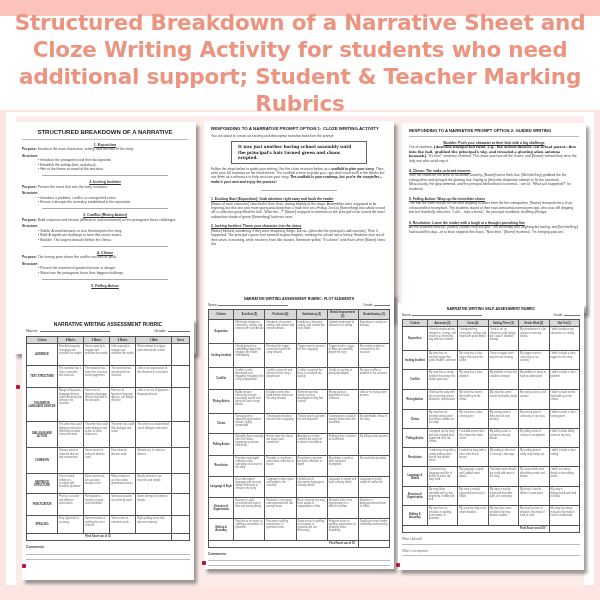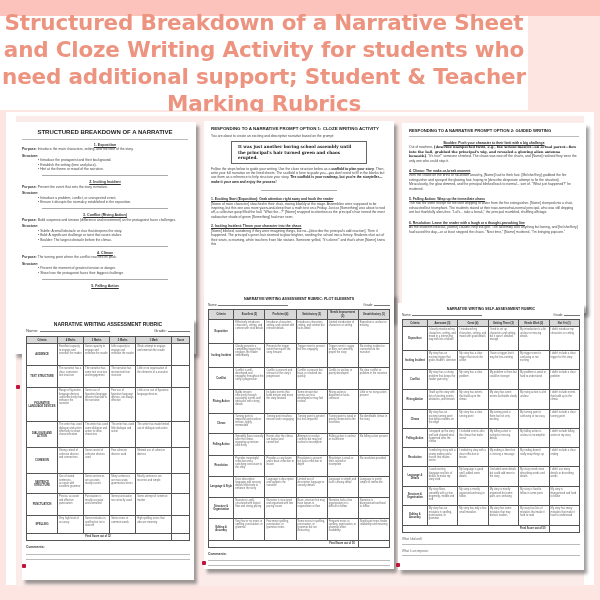--- a/index.html
+++ b/index.html
@@ -1,19 +1,19 @@
 <!DOCTYPE html>
 <html><head>
 <meta charset="utf-8">
 <style>
   * { box-sizing: border-box; margin: 0; padding: 0; }
   html, body { width: 600px; height: 600px; overflow: hidden; }
   body { background: #fde6e2; font-family: "Liberation Sans", sans-serif; position: relative; }
   .top-band { position: absolute; left: 0; top: 0; width: 600px; height: 16px; background: #fcc3bd; }
-  .title-area { position: absolute; left: 0; top: 16px; width: 528px; height: 94px; background: #ffffff; display: flex; align-items: center; justify-content: center; }
+  .title-area { position: absolute; left: 0; top: 16px; width: 600px; height: 94px; background: #ffffff; display: flex; align-items: center; justify-content: center; }
   .title { color: #ec9480; font-family: "DejaVu Sans", sans-serif; font-weight: bold; font-size: 21.5px; line-height: 27px; text-align: center; letter-spacing: -0.2px; width: 590px; }
   .frame { position: absolute; left: 6px; top: 112px; width: 588px; height: 473px; background: #ffffff; }
   .inner { position: absolute; left: 10px; top: 4px; width: 568px; height: 470px; background: #fbece9; }
 
   .page { position: absolute; background: #fff; box-shadow: 3px 4px 3px rgba(80,80,80,0.55); overflow: hidden; color: #444; font-size: 3.4px; line-height: 4.4px; }
   .page .h1 { font-weight: bold; text-align: center; color: #222; font-size: 6px; line-height: 8px; }
   .page .h2 { font-weight: bold; color: #222; font-size: 4.6px; line-height: 6px; }
   .sec-title { text-align: center; font-weight: bold; text-decoration: underline; font-size: 3.6px; color: #333; margin-top: 3px; }
   .lbl { font-weight: bold; color: #333; }
   .bullets { padding-left: 16px; }

